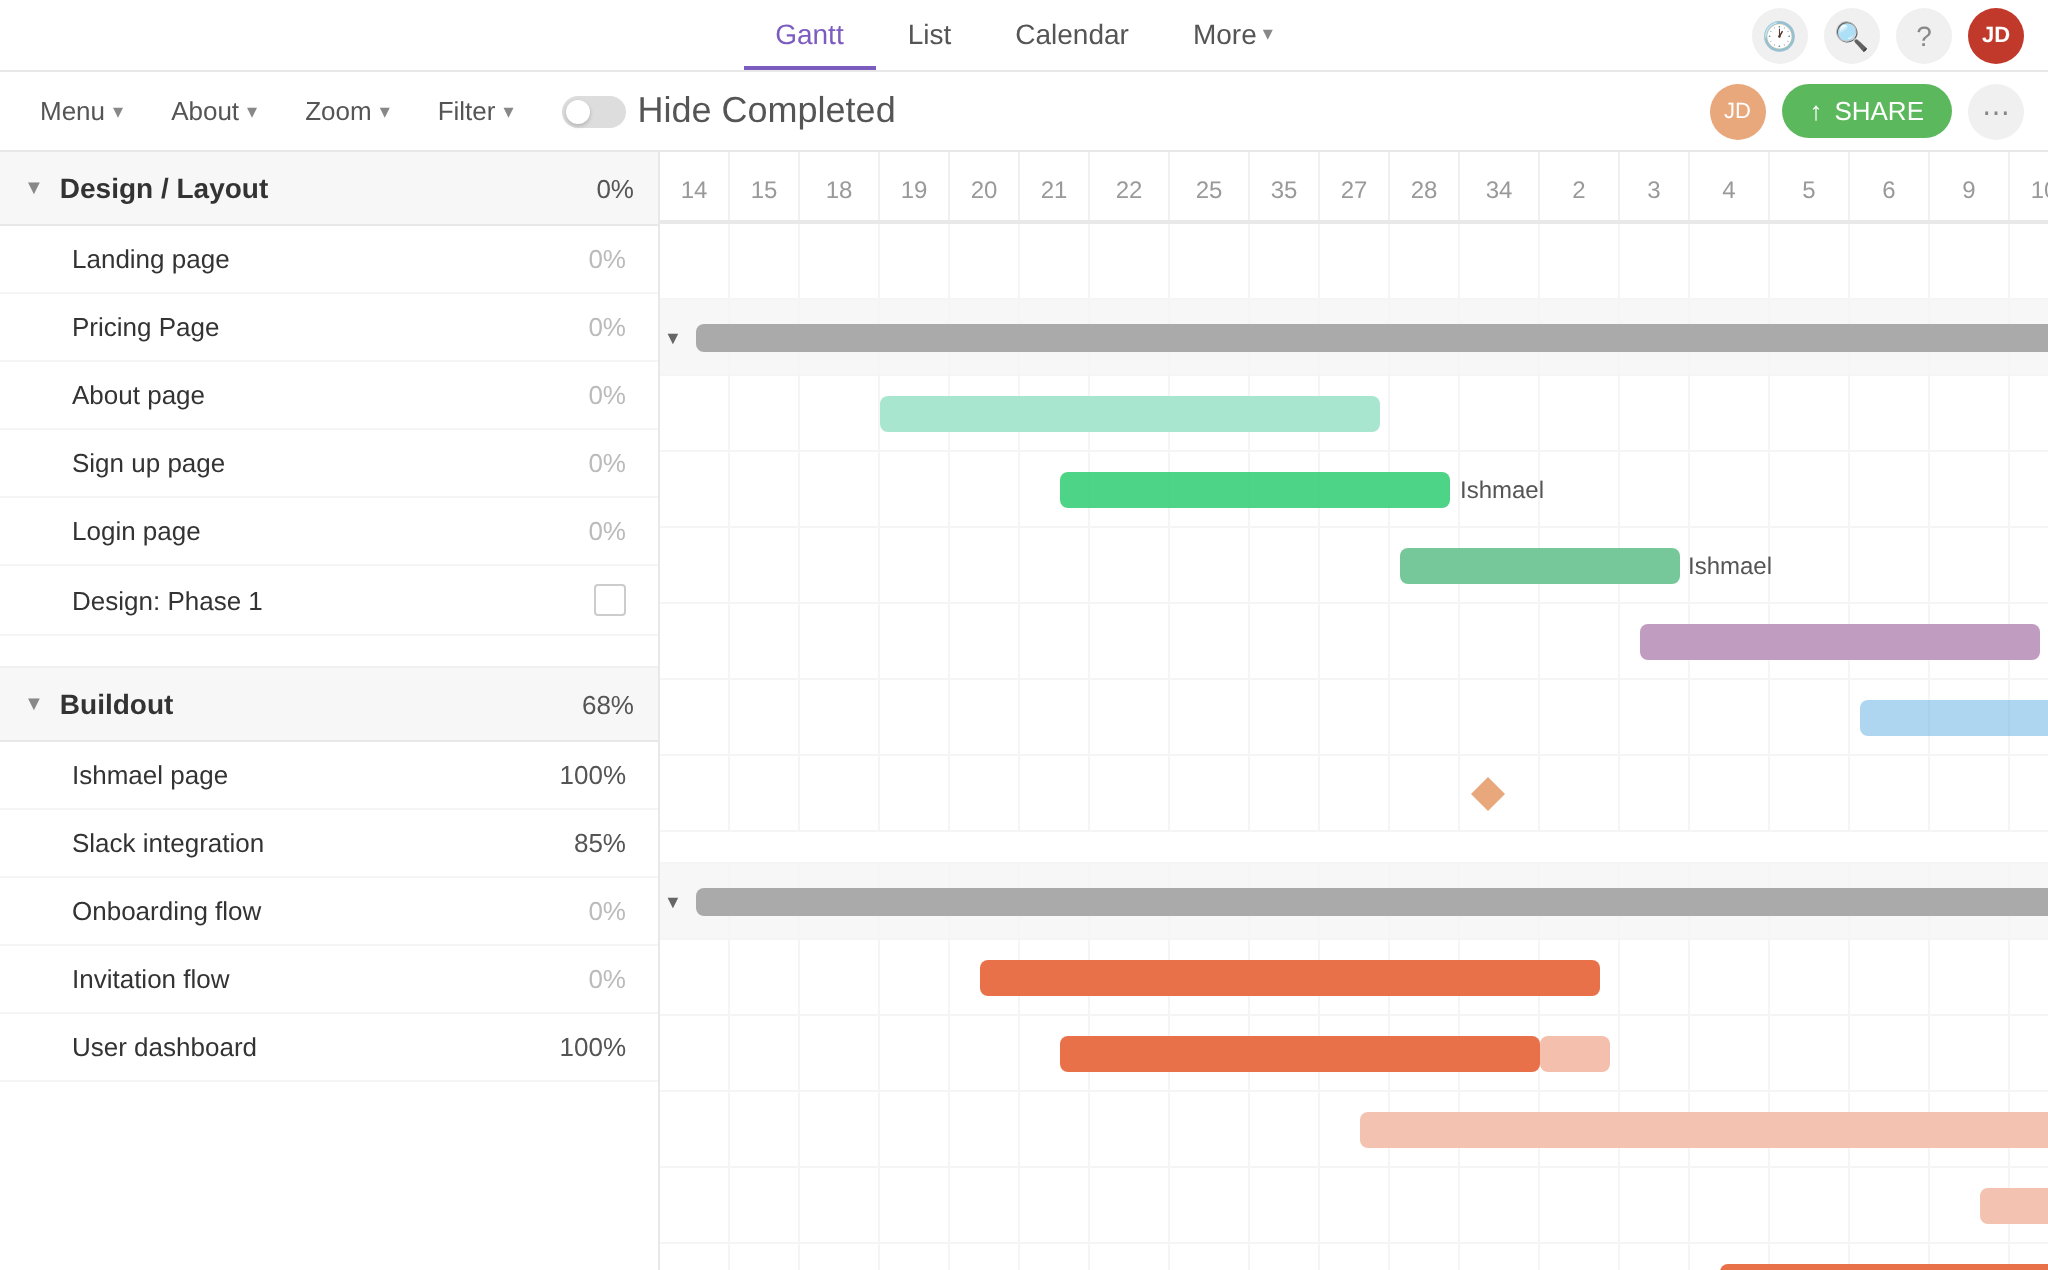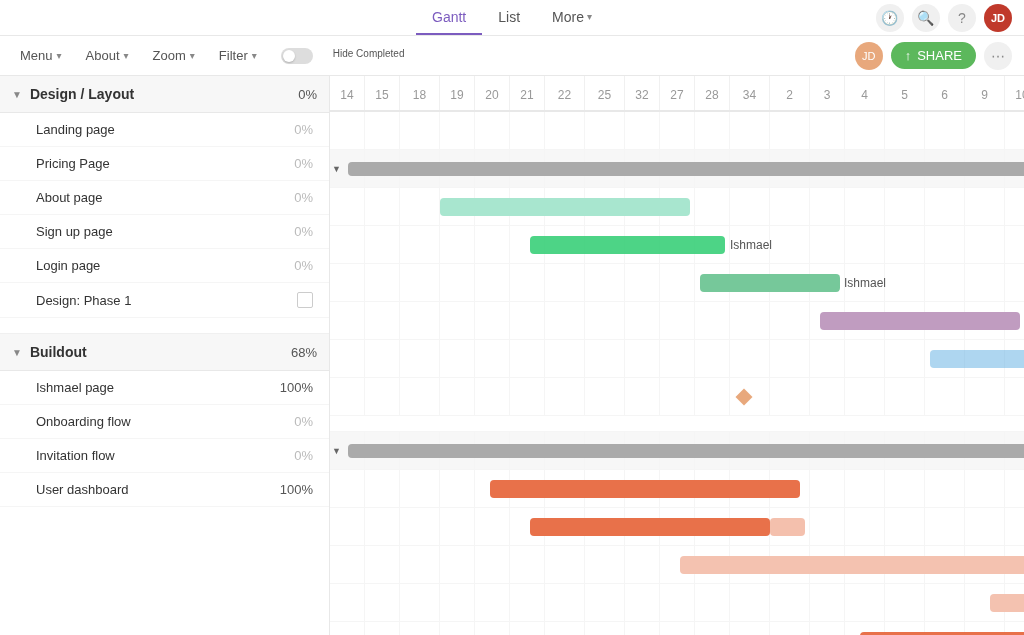--- a/index.html
+++ b/index.html
@@ -30,21 +30,21 @@
     .toolbar {
       display: flex; align-items: center; height: 40px;
       padding: 0 12px; border-bottom: 1px solid #e8e8e8; gap: 8px;
     }
     .toolbar-btn {
       display: flex; align-items: center; gap: 4px;
       padding: 4px 8px; font-size: 13px; color: #555; cursor: pointer;
       border-radius: 4px;
     }
     .chevron { font-size: 10px; color: #888; }
-    .hide-completed { display: flex; gap: 20px; font-size: 10px; color: #555; margin-left: 8px; }
+    .hide-completed { display: flex; align-items: center; gap: 6px; font-size: 18px; color: #555; margin-left: 8px; }
     .toggle-switch {
       width: 32px; height: 16px; background: #ddd; border-radius: 8px;
       position: relative; cursor: pointer;
     }
     .toggle-switch::after {
       content: ''; position: absolute; width: 12px; height: 12px;
       background: white; border-radius: 50%; top: 2px; left: 2px;
       box-shadow: 0 1px 2px rgba(0,0,0,0.2);
     }
     .toolbar-right { margin-left: auto; display: flex; align-items: center; gap: 8px; }
@@ -145,20 +145,21 @@
     .bar-orange-light { background: #f0a58a; }
     .bar-salmon { background: #f4c2b0; }
   </style>
 </head>
 <body>
 
 <div class="top-nav">
   <div class="top-nav-tabs">
     <div class="top-nav-tab active">Gantt</div>
     <div class="top-nav-tab">List</div>
+    <div class="top-nav-tab">Calendar</div>
     <div class="top-nav-tab more-tab">
       <span>More</span>
       <span class="chevron">▾</span>
     </div>
   </div>
   <div class="top-nav-icons">
     <div class="nav-icon">🕐</div>
     <div class="nav-icon">🔍</div>
     <div class="nav-icon">?</div>
     <div class="avatar-circle">JD</div>
@@ -240,20 +241,24 @@
       <div class="group-left">
         <span class="triangle">▼</span>
         <span>Buildout</span>
       </div>
       <span class="group-percent">68%</span>
     </div>
 
     <div class="task-row">
       <span>Ishmael page</span>
       <span class="task-percent done">100%</span>
+    </div>
+    <div class="task-row">
+      <span>Slack integration</span>
+      <span class="task-percent done">85%</span>
     </div>
     <div class="task-row">
       <span>Onboarding flow</span>
       <span class="task-percent">0%</span>
     </div>
     <div class="task-row">
       <span>Invitation flow</span>
       <span class="task-percent">0%</span>
     </div>
     <div class="task-row">
@@ -267,21 +272,21 @@
 
       <div class="gantt-header">
         <div class="gantt-col-header">14</div>
         <div class="gantt-col-header">15</div>
         <div class="gantt-col-header wide">18</div>
         <div class="gantt-col-header">19</div>
         <div class="gantt-col-header">20</div>
         <div class="gantt-col-header">21</div>
         <div class="gantt-col-header wide">22</div>
         <div class="gantt-col-header wide">25</div>
-        <div class="gantt-col-header">32</div>
+        <div class="gantt-col-header">35</div>
         <div class="gantt-col-header">27</div>
         <div class="gantt-col-header">28</div>
         <div class="gantt-col-header wide">34</div>
         <div class="gantt-col-header wide">2</div>
         <div class="gantt-col-header">3</div>
         <div class="gantt-col-header wide">4</div>
         <div class="gantt-col-header wide">5</div>
         <div class="gantt-col-header wide">6</div>
         <div class="gantt-col-header wide">9</div>
         <div class="gantt-col-header">10</div>

